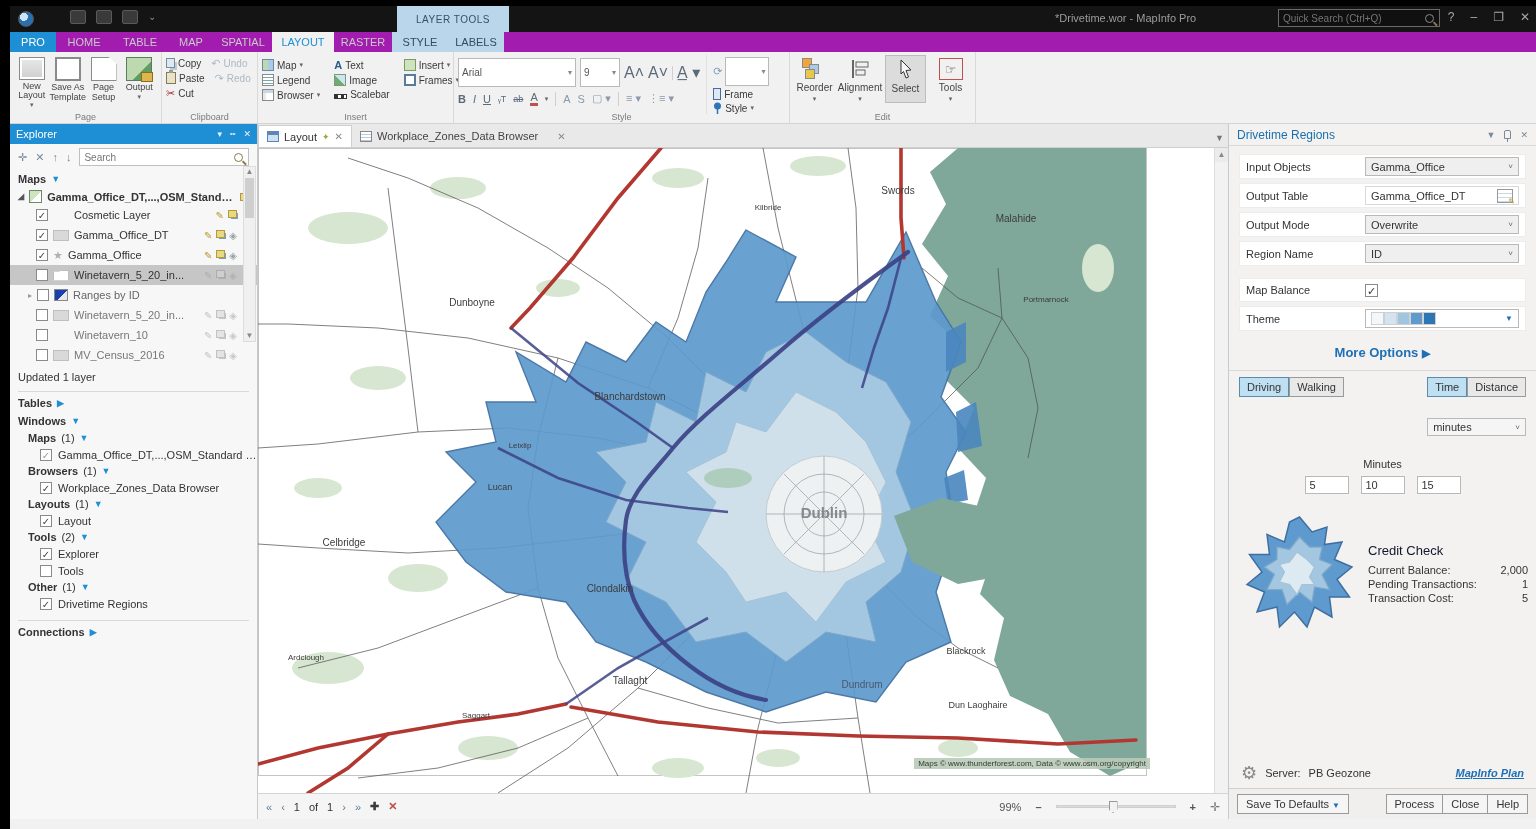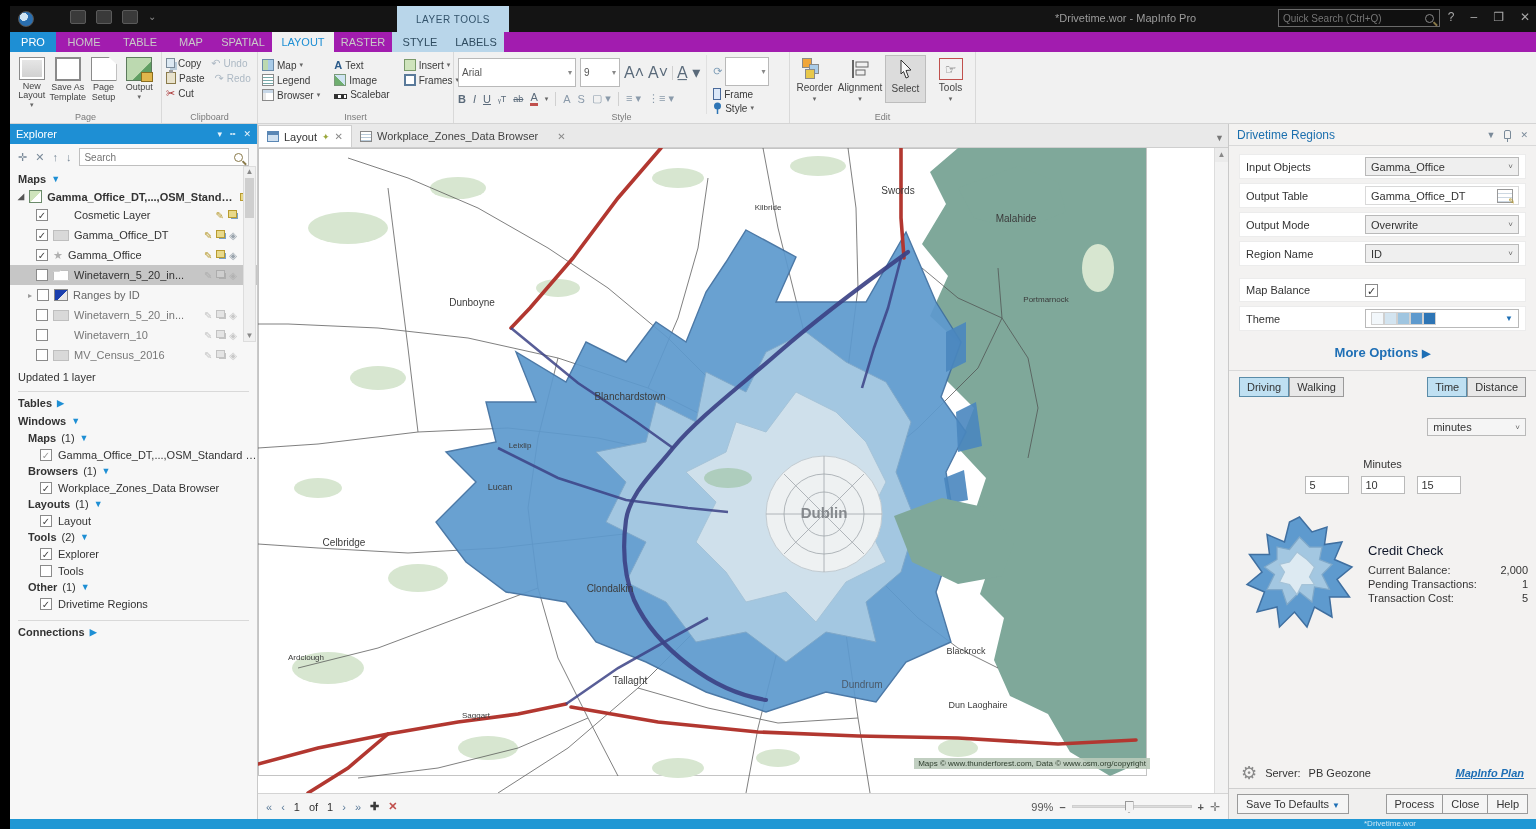--- a/index.html
+++ b/index.html
@@ -127,21 +127,21 @@
   #canvas { position:relative; flex:1; background:#fff; overflow:hidden; }
   #mapsvg { position:absolute; left:0; top:0; }
   #vscroll { position:absolute; right:0; top:0; bottom:0; width:14px; background:#f2f2f2; border-left:1px solid #ddd; }
   #vscroll .arr { height:14px; font-size:8px; color:#888; text-align:center; line-height:14px; background:#ebebeb; }
   #attribution { position:absolute; bottom:24px; right:78px; background:rgba(186,202,186,.9); color:#2e3e2e; font-size:8px; padding:1px 4px; }
   #bottombar { height:26px; background:#f5f5f5; border-top:1px solid #d4d4d4; display:flex; align-items:center; padding:0 8px; font-size:11px; color:#5a7a99; }
   #bottombar .nav { display:flex; align-items:center; gap:9px; }
   #bottombar .pg { color:#333; }
   .plus-ico { color:#3a3a3a; font-weight:bold; }
   .x-ico { color:#c0504d; font-weight:bold; }
-  #zoomctl { margin-left:auto; display:flex; align-items:center; gap:6px; color:#555; }
+  #zoomctl { margin-left:auto; display:flex; align-items:center; gap:14px; color:#555; }
   .ztrack { width:120px; height:3px; background:#dcdcdc; border:1px solid #cfcfcf; position:relative; }
   .zthumb { position:absolute; left:52px; top:-5px; width:9px; height:12px; background:#f2f2f2; border:1px solid #999; clip-path:polygon(0 0,100% 0,100% 70%,50% 100%,0 70%); }
   .pan-ico { color:#777; font-size:12px; }
 
   
   #rp-header { height:22px; display:flex; align-items:center; padding:0 8px; border-bottom:1px solid #d9d9d9; }
   #rp-title { color:#1b6fae; font-size:12px; }
   #rp-hicons { margin-left:auto; display:flex; gap:9px; color:#7a8a99; font-size:9px; align-items:center; }
   .pinshape { width:7px; height:9px; border:1px solid #7a8a99; border-radius:2px 2px 0 0; position:relative; }
   .pinshape:after { content:""; position:absolute; left:2px; bottom:-4px; width:1px; height:4px; background:#7a8a99; }
@@ -869,16 +869,13 @@
         <span class="pbtn"><span>Save To Defaults</span> <span class="chev" style="font-size:8px;color:#1e6fb5">▼</span></span>
         <span class="right">
           <span class="pbtn">Process</span>
           <span class="pbtn">Close</span>
           <span class="pbtn">Help</span>
         </span>
       </div>
     </div>
   </div>
 
-  <div id="statusbar">
-    <span>*Drivetime.wor</span>
-  </div>
 </div>
 
 </body></html>

